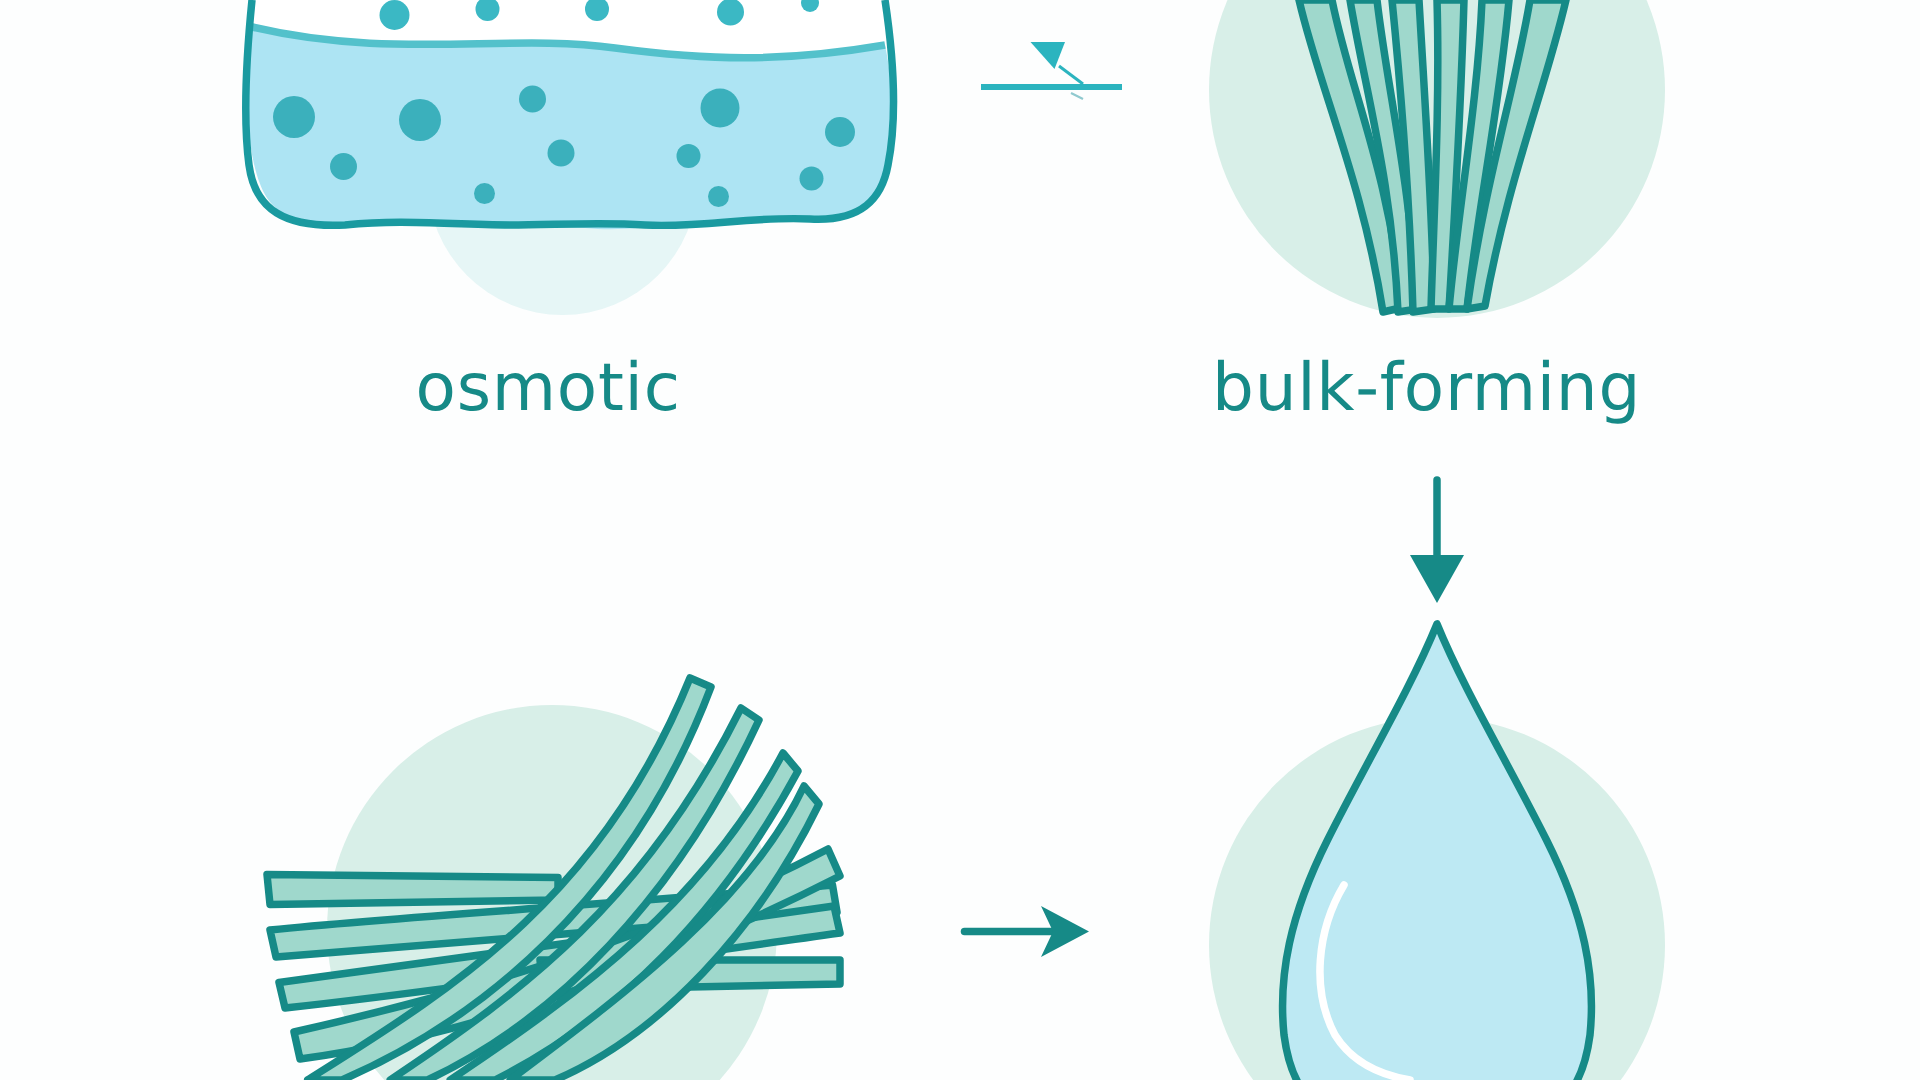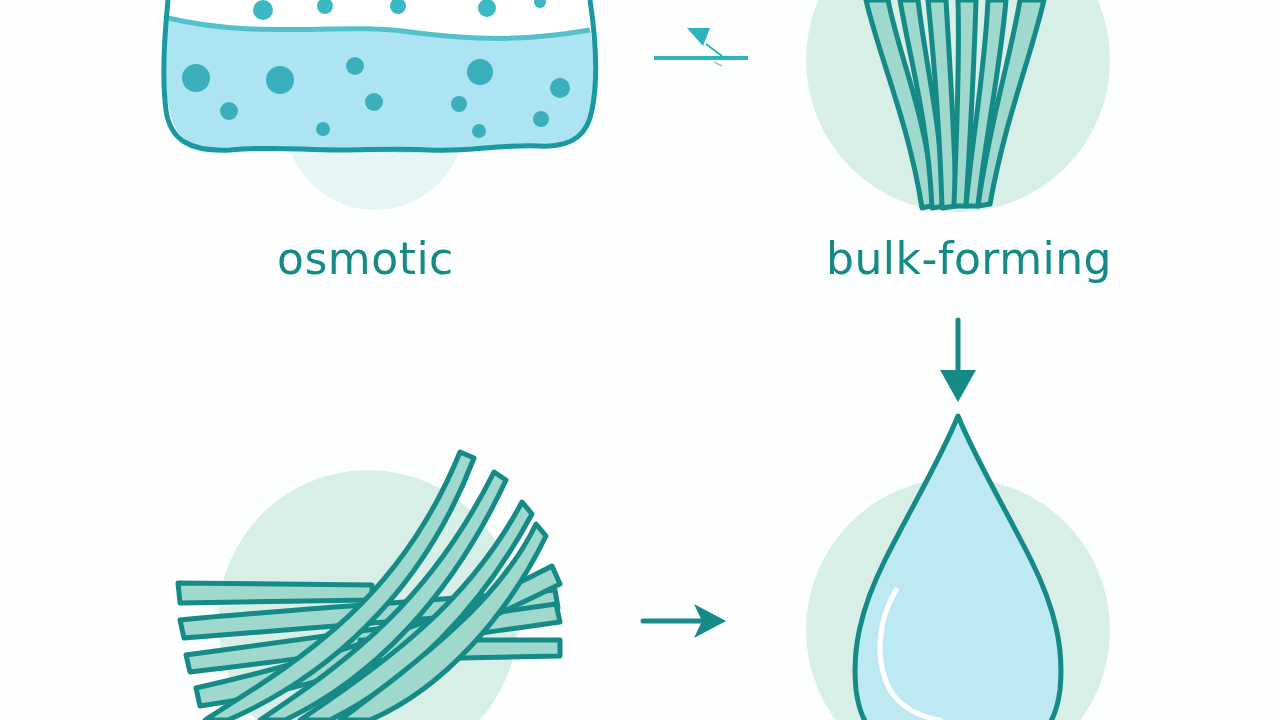--- a/index.html
+++ b/index.html
@@ -26,21 +26,21 @@
       position: absolute;
       font-family: "DejaVu Sans", sans-serif;
       font-size: 44px;
       font-weight: 500;
       color: #168a87;
       letter-spacing: 0.5px;
       line-height: 1;
       white-space: nowrap;
     }
     #label-osmotic { left: 277px; top: 237px; }
-    #label-bulk { left: 826px; top: 237px; }
+    #label-bulk { left: 808px; top: 237px; }
   </style>
 </head>
 <body>
 
 <div class="canvas">
 
   <svg class="layer" width="1280" height="720" viewBox="0 0 1280 720">
 
     <circle cx="375" cy="120" r="90" fill="#e6f6f6"></circle>
     <circle cx="958" cy="60" r="152" fill="#d8efe8"></circle>

